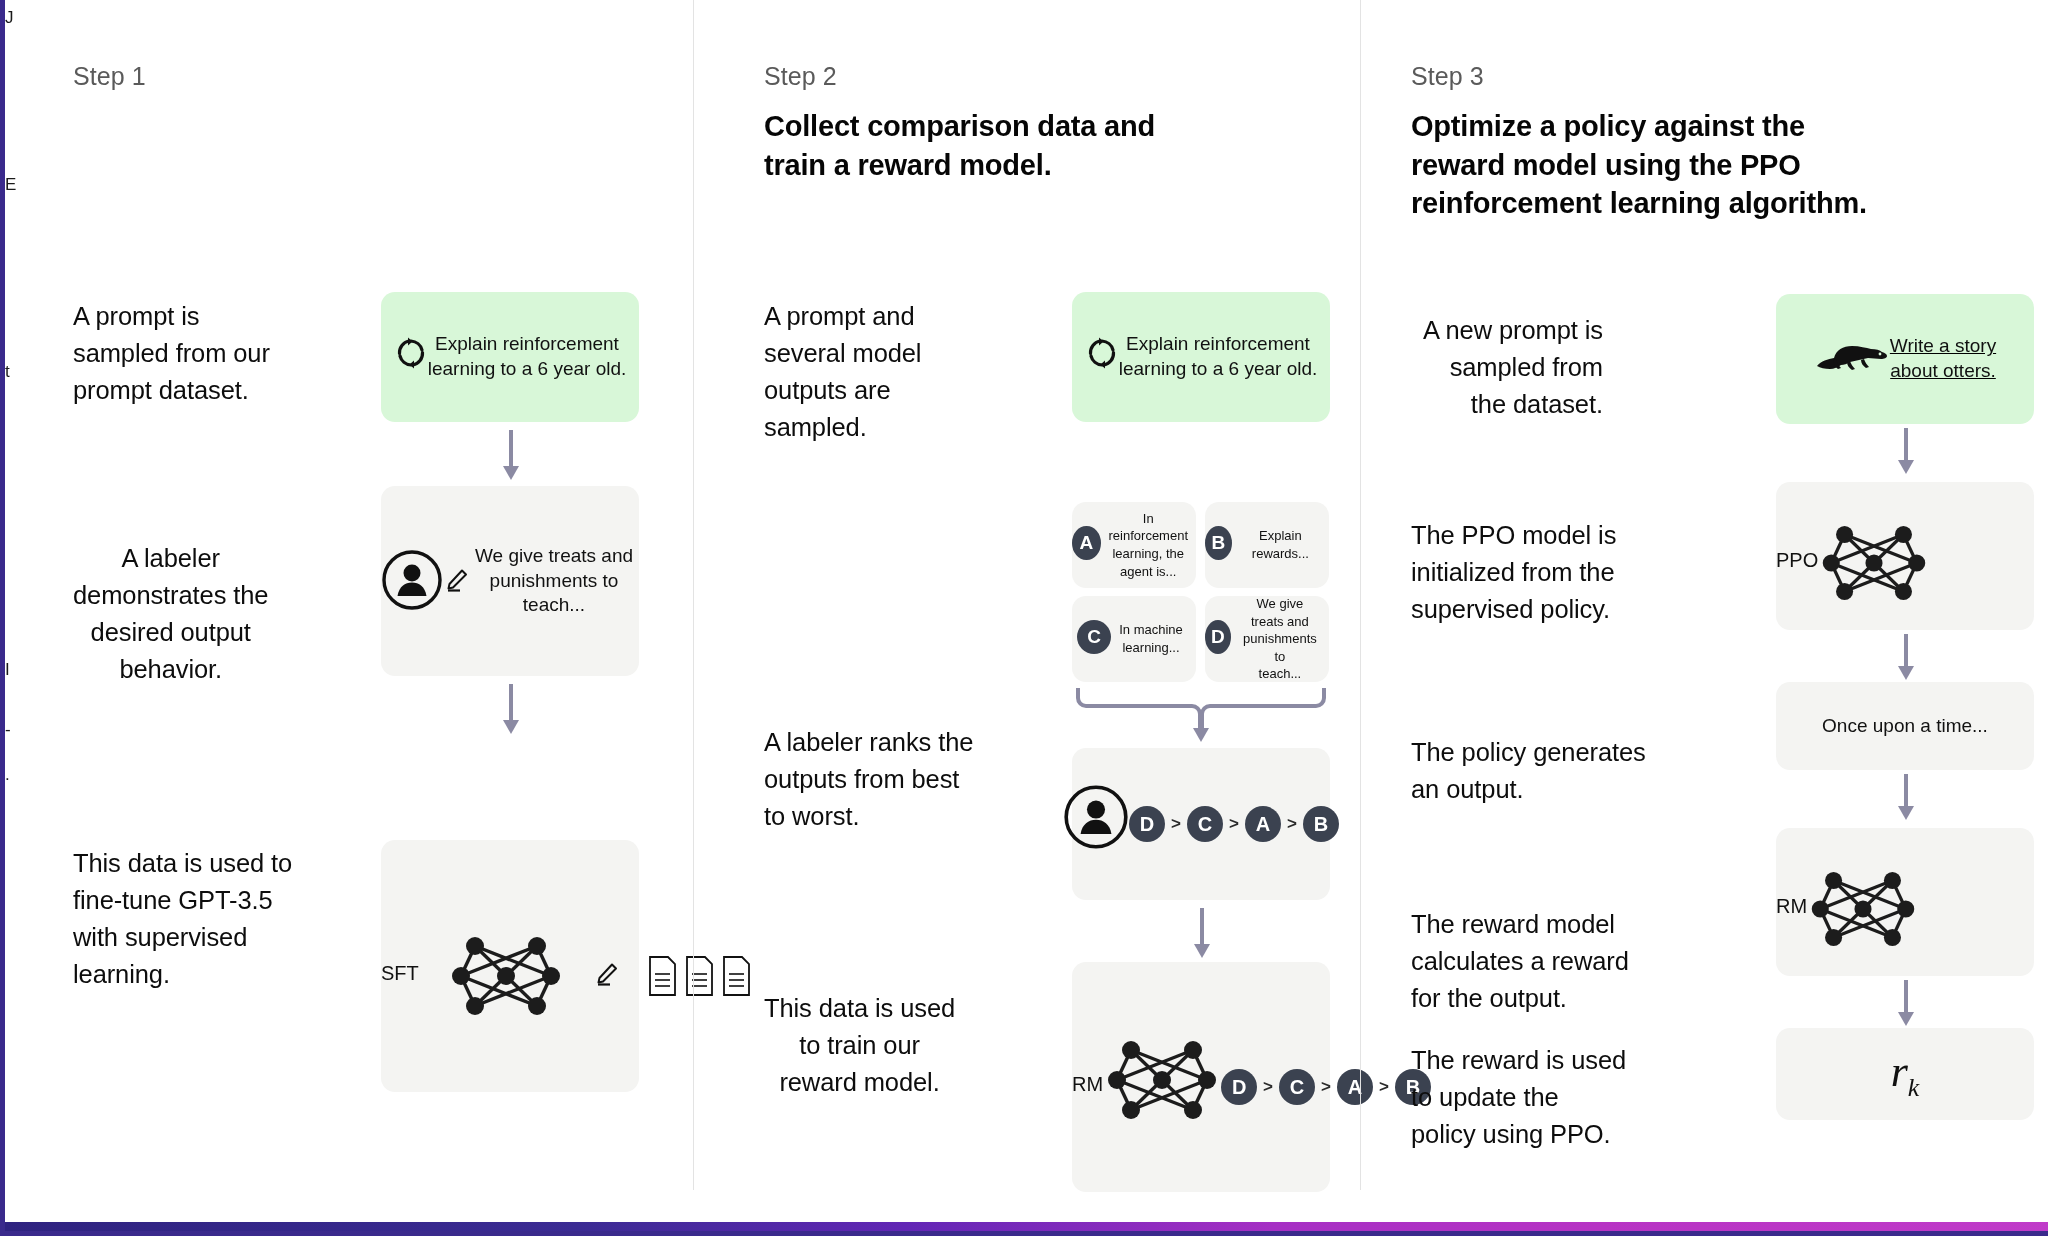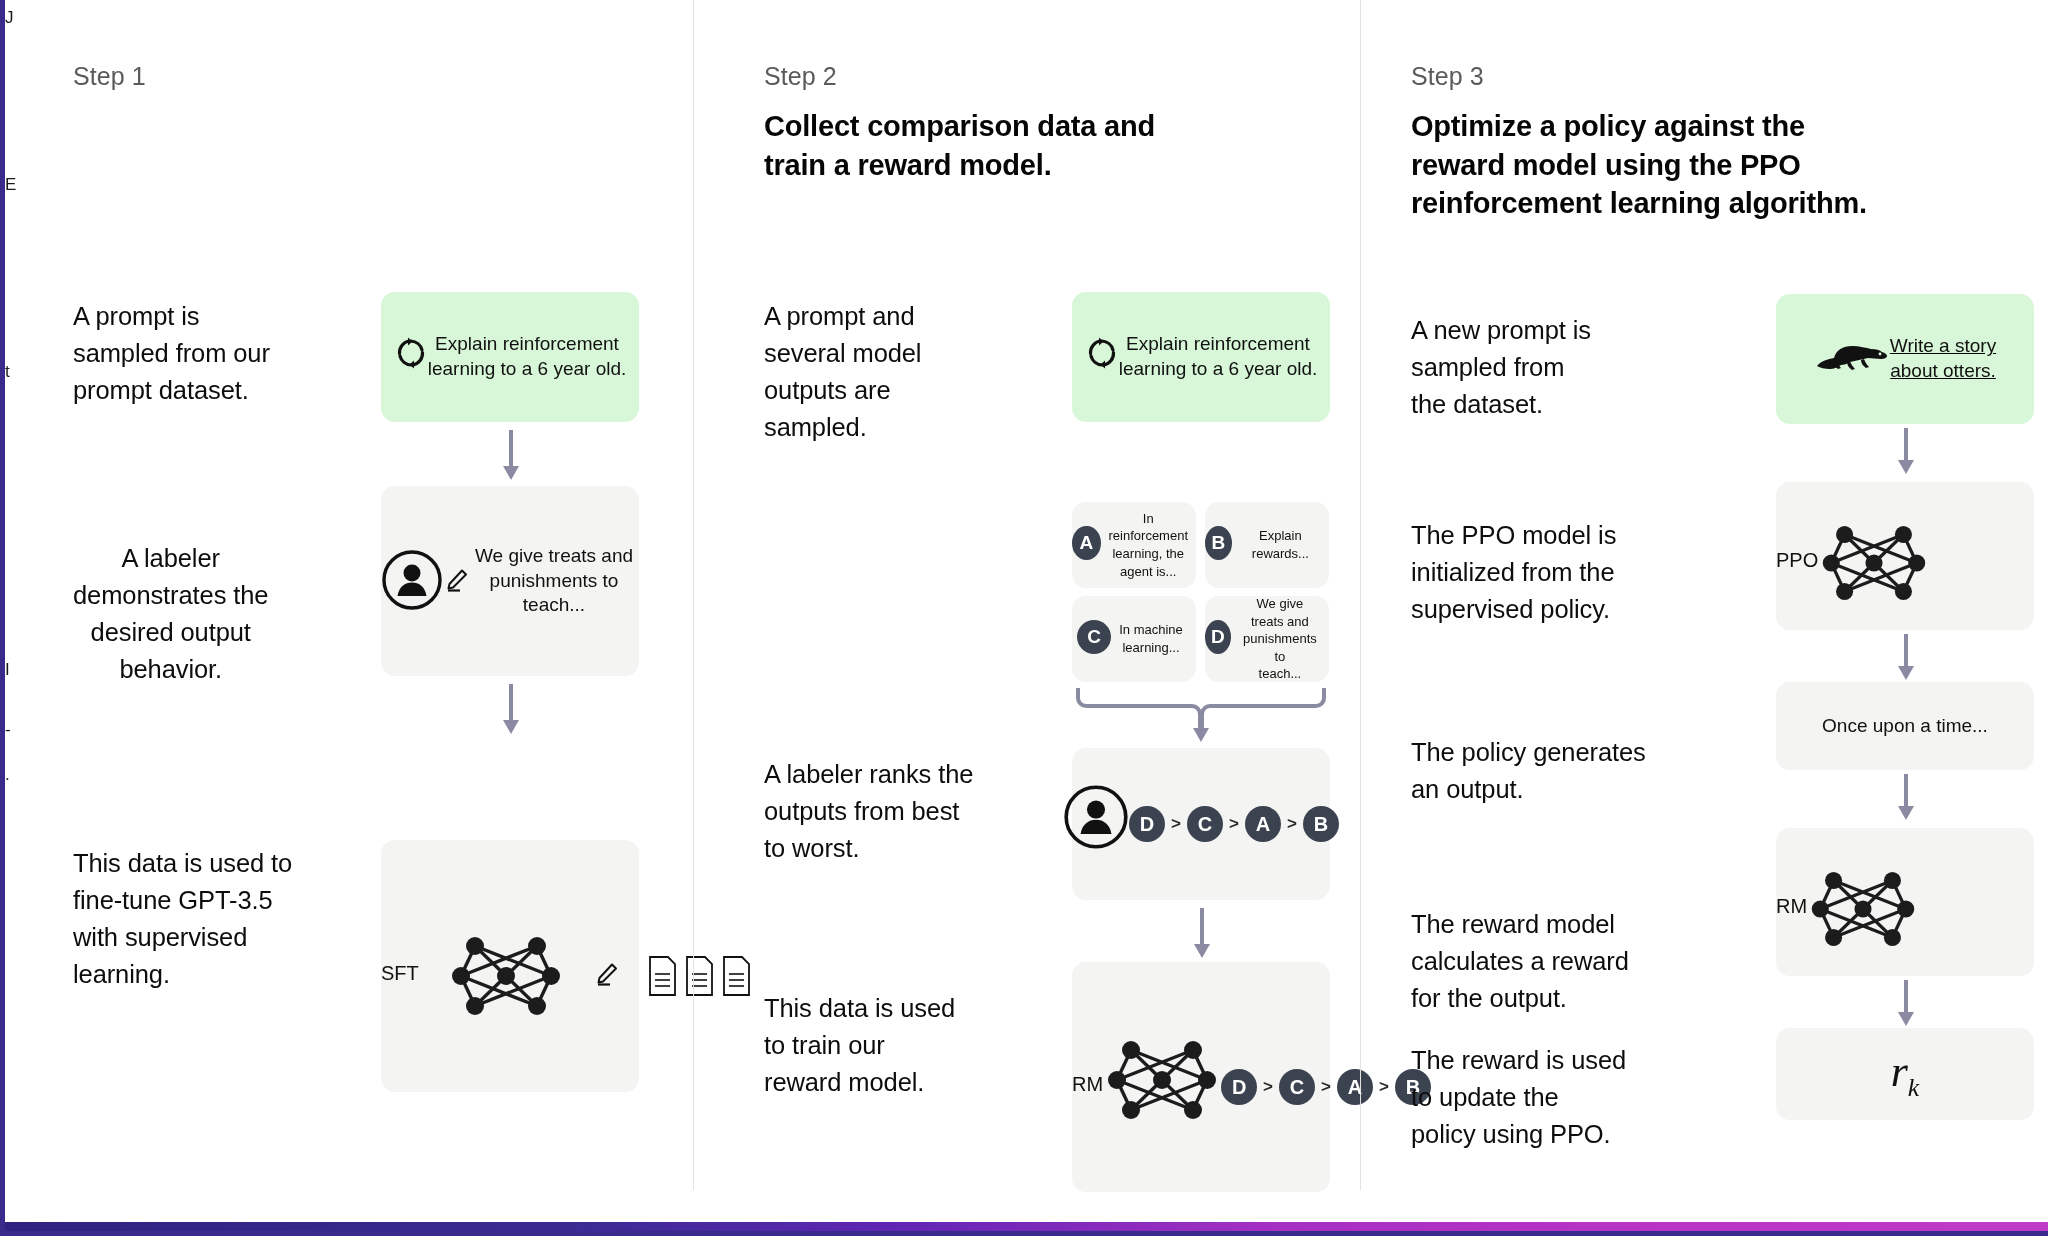--- a/index.html
+++ b/index.html
@@ -242,22 +242,22 @@
         </div>
       </div>
     </div>
 
     <div class="col col-2">
       <div class="inner">
         <div class="step-label">Step 2</div>
         <div class="step-title">Collect comparison data and<br>train a reward model.</div>
 
         <div class="desc" style="top:236px; left:0;">A prompt and<br>several model<br>outputs are<br>sampled.</div>
-        <div class="desc" style="top:694px; left:0;">A labeler ranks the<br>outputs from best<br>to worst.</div>
-        <div class="desc" style="top:928px; left:0;">This data is used<br>to train our<br>reward model.</div>
+        <div class="desc" style="top:662px; left:0;">A labeler ranks the<br>outputs from best<br>to worst.</div>
+        <div class="desc" style="top:928px; left:0;text-align:center;">This data is used<br>to train our<br>reward model.</div>
 
         <div class="card green" style="top:230px; left:308px; width:258px; height:130px;">
           <span style="margin-bottom:8px;">
             <svg width="34" height="34" viewBox="0 0 34 34">
               <path d="M17 5 A12 12 0 0 1 28 14" stroke="#111" stroke-width="3.2" fill="none" stroke-linecap="round"></path>
               <path d="M28.5 16.5 A12 12 0 0 1 19 29" stroke="#111" stroke-width="3.2" fill="none" stroke-linecap="round"></path>
               <path d="M17 29 A12 12 0 0 1 6 20" stroke="#111" stroke-width="3.2" fill="none" stroke-linecap="round"></path>
               <path d="M5.5 17.5 A12 12 0 0 1 15 5" stroke="#111" stroke-width="3.2" fill="none" stroke-linecap="round"></path>
               <path d="M14 1.5 L18.5 5.5 L14 9.5 Z" fill="#111"></path>
               <path d="M20 32.5 L15.5 28.5 L20 24.5 Z" fill="#111"></path>
@@ -357,21 +357,21 @@
           </div>
         </div>
       </div>
     </div>
 
     <div class="col col-3">
       <div class="inner">
         <div class="step-label">Step 3</div>
         <div class="step-title">Optimize a policy against the<br>reward model using the PPO<br>reinforcement learning algorithm.</div>
 
-        <div class="desc" style="top:250px; left:0;">A new prompt is<br>sampled from<br>the dataset.</div>
+        <div class="desc" style="top:250px; left:12px;text-align:right;">A new prompt is<br>sampled from<br>the dataset.</div>
         <div class="desc" style="top:455px; left:0;">The PPO model is<br>initialized from the<br>supervised policy.</div>
         <div class="desc" style="top:672px; left:0;">The policy generates<br>an output.</div>
         <div class="desc" style="top:844px; left:0;">The reward model<br>calculates a reward<br>for the output.</div>
         <div class="desc" style="top:980px; left:0;">The reward is used<br>to update the<br>policy using PPO.</div>
 
         <div class="card green" style="top:232px; left:365px; width:258px; height:130px;text-decoration:underline;">
           <span style="margin-bottom:8px;">
             <svg width="76" height="36" viewBox="0 0 76 36">
               <path d="M3 29 C7 24 14 22 20 21 C22 13 29 9 38 9 C46 9 52 11 57 12
                        C62 12 66 13 68 15 C71 16 73 17 73 19 C73 21 70 22 67 22

